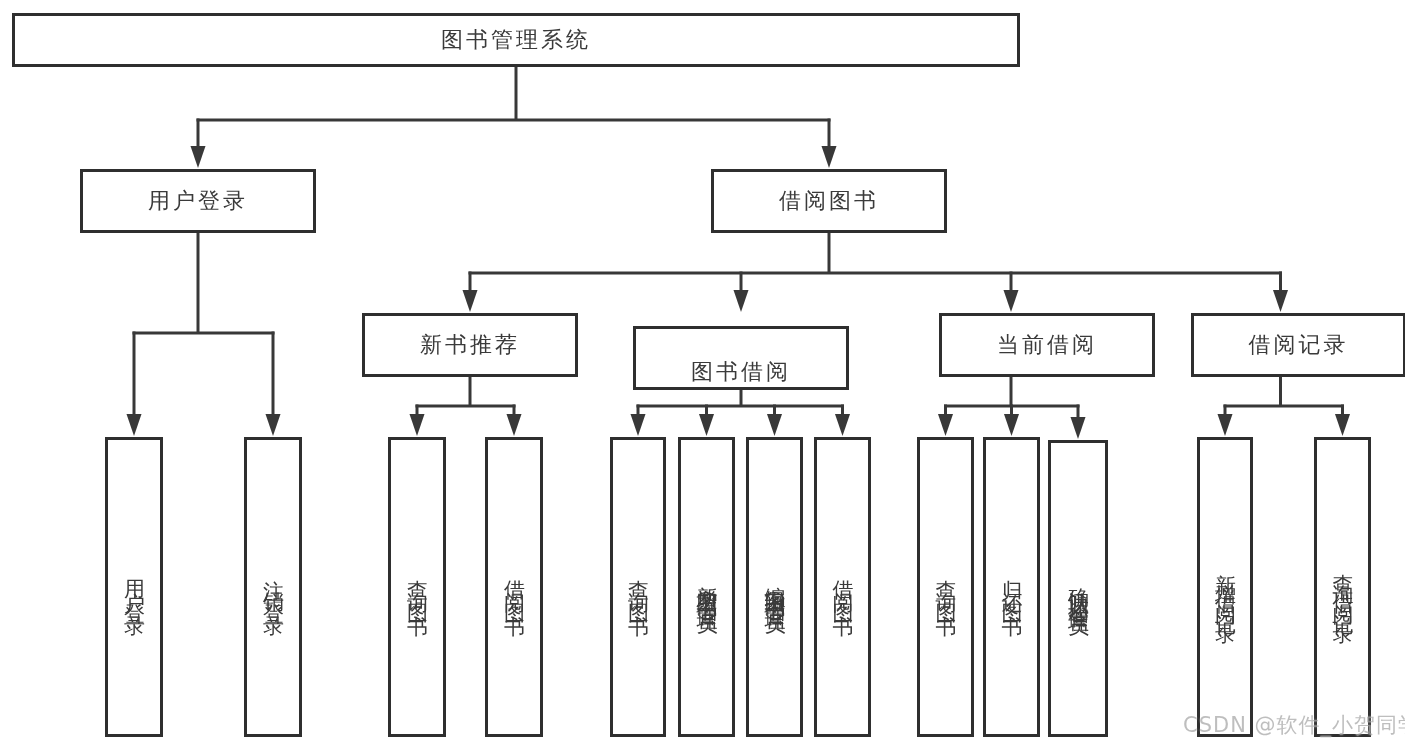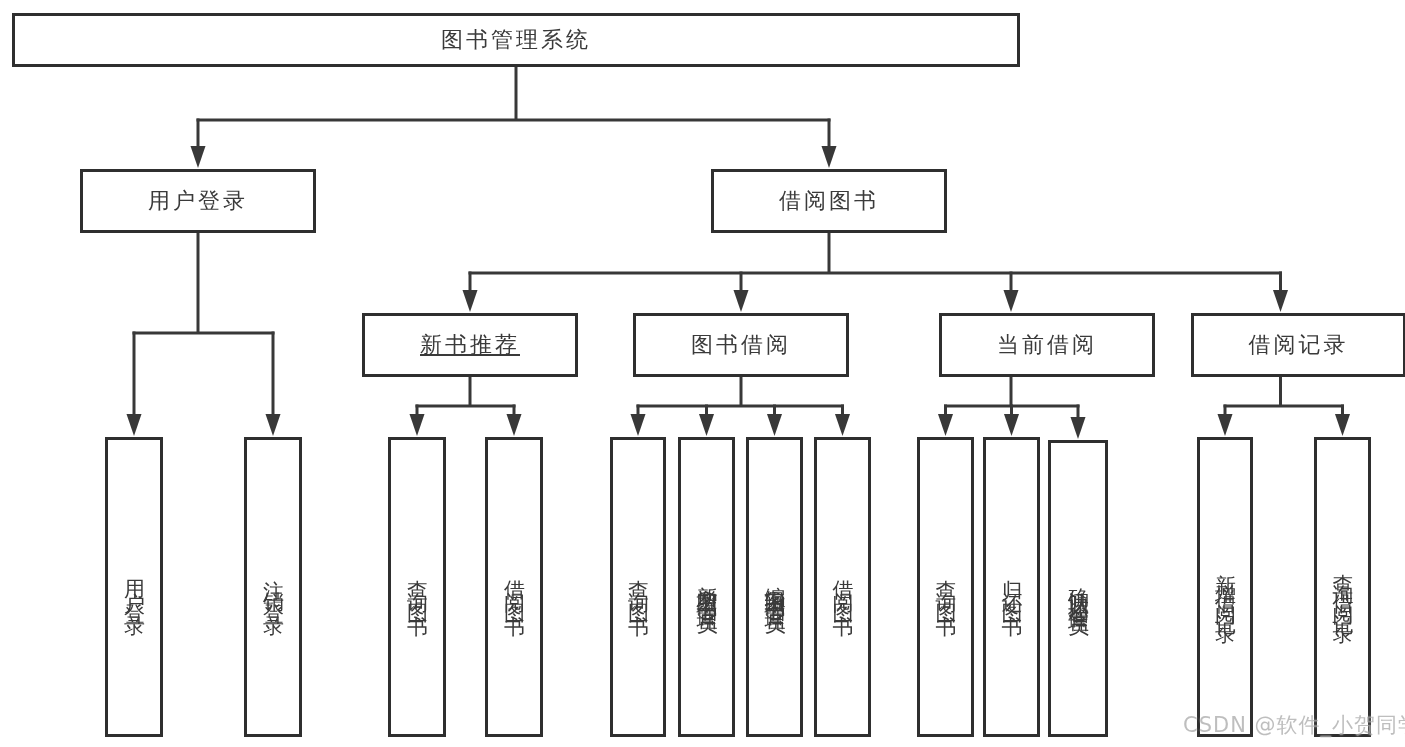--- a/index.html
+++ b/index.html
@@ -127,24 +127,24 @@
       </div>
       <div class="node" style="left: 711px; top: 169px; width: 236px; height: 64px; border-color: rgb(47, 47, 47); background: rgb(255, 255, 255);">
         <span class="label" style="color: rgb(58, 58, 58);">借阅图书</span>
       </div>
       <div class="node vert" style="left: 105px; top: 437px; width: 58px; height: 300px; border-color: rgb(47, 47, 47); background: rgb(255, 255, 255);">
         <span class="label vs4" style="color: rgb(58, 58, 58);">用户登录</span>
       </div>
       <div class="node vert" style="left: 244px; top: 437px; width: 58px; height: 300px; border-color: rgb(47, 47, 47); background: rgb(255, 255, 255);">
         <span class="label vs4" style="color: rgb(58, 58, 58);">注销登录</span>
       </div>
-      <div class="node" style="left: 362px; top: 313px; width: 216px; height: 64px; border-color: rgb(47, 47, 47); background: rgb(255, 255, 255); text-decoration: underline;">
+      <div class="node" style="left: 362px; top: 313px; width: 216px; height: 64px; border-color: rgb(47, 47, 47); background: rgb(255, 255, 255);">
         <span class="label" style="color: rgb(58, 58, 58);">新书推荐</span>
       </div>
-      <div class="node" style="left: 633px; top: 313px; width: 216px; height: 64px; border-color: rgb(47, 47, 47); background: rgb(255, 255, 255);">
+      <div class="node" style="left: 633px; top: 326px; width: 216px; height: 64px; border-color: rgb(47, 47, 47); background: rgb(255, 255, 255); align-items: flex-end;">
         <span class="label" style="color: rgb(58, 58, 58);">图书借阅</span>
       </div>
       <div class="node" style="left: 903px; top: 313px; width: 216px; height: 64px; border-color: rgb(47, 47, 47); background: rgb(255, 255, 255); margin-left: 36px;">
         <span class="label" style="color: rgb(58, 58, 58);">当前借阅</span>
       </div>
       <div class="node" style="left: 1173px; top: 313px; width: 215px; height: 64px; border-color: rgb(47, 47, 47); background: rgb(255, 255, 255); margin-left: 18px;">
         <span class="label" style="color: rgb(58, 58, 58);">借阅记录</span>
       </div>
       <div class="node vert" style="left: 388px; top: 437px; width: 58px; height: 300px; border-color: rgb(47, 47, 47); background: rgb(255, 255, 255);">
         <span class="label vs4" style="color: rgb(58, 58, 58);">查询图书</span>

